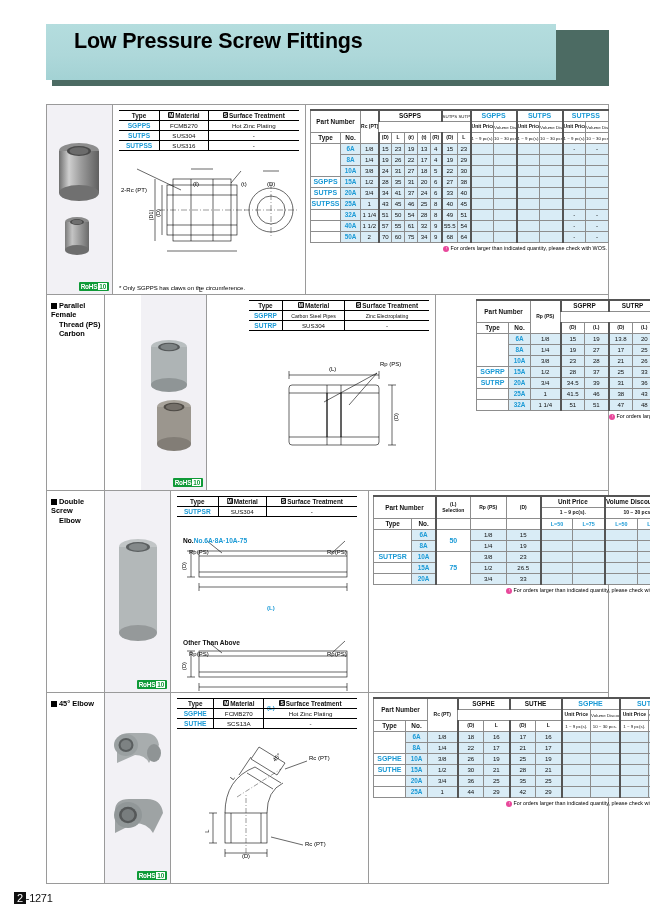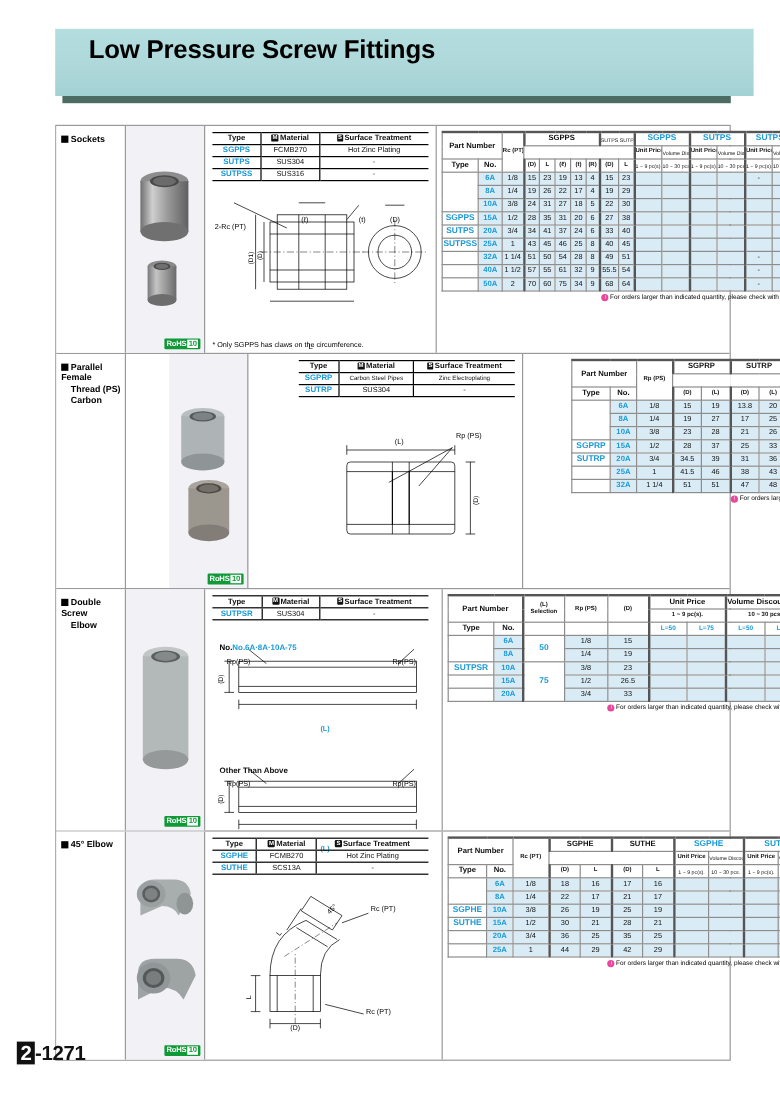--- a/index.html
+++ b/index.html
@@ -13,21 +13,21 @@
     overflow:hidden;
   }
 
   
   .banner-wrap { position:relative; margin:24px 0 0 46px; width:563px; }
   .banner-shadow{
     position:absolute; left:6px; top:6px; width:557px; height:56px;
     background:#4c6b63;
   }
   .banner{
-    position:relative; width:582px; height:56px;
+    position:relative; width:510px; height:56px;
     background:linear-gradient(180deg,#b4ddde 0%, #aed8da 55%, #a3d2d4 100%);
     padding:5px 0 0 28px;
   }
   .banner h1{
     margin:0; font-size:21.5px; font-weight:bold; letter-spacing:-0.2px;
     line-height:25px; color:#000;
   }
   .banner h2{
     margin:2px 0 0 0; font-size:11.5px; font-weight:bold; line-height:13px; color:#000;
   }
@@ -126,43 +126,40 @@
     font-size:5.4px; text-align:right; margin-top:1.5px; color:#000;
   }
   .foot-note .bell{
     display:inline-block; width:6px; height:6px; border-radius:50%;
     background:#e8489b; color:#fff; font-size:4.4px; text-align:center;
     line-height:6px; margin-right:1px; vertical-align:0px;
   }
 
   
   .pageno{
-    position:absolute; left:14px; bottom:30px;
-    font-size:17px; font-weight:bold; letter-spacing:-0.3px;
+    position:absolute; left:14px; bottom:14px;
+    font-size:11px; font-weight:normal; letter-spacing:-0.3px;
   }
   .pageno .b{
     background:#111; color:#fff; padding:0px 3px; margin-right:0px;
   }
 </style>
 </head>
 <body>
 
 <div class="banner-wrap">
   <div class="banner-shadow"></div>
   <div class="banner">
     <h1>Low Pressure Screw Fittings</h1>
   </div>
 </div>
 
 <div class="page">
 
   <div class="section" style="height:190px;">
-    <div class="left-col">
-      <div class="sect-title"><span class="sq"></span><span>Sockets</span></div>
-    </div>
     <div class="photo-col">
       <svg width="66" height="189" viewBox="0 0 66 189">
         <defs>
           <linearGradient id="mg1" x1="0" y1="0" x2="1" y2="0">
             <stop offset="0" stop-color="#6f6f6f"></stop>
               <stop offset="0.25" stop-color="#cfcfcf"></stop>
             <stop offset="0.55" stop-color="#9c9c9c"></stop>
               <stop offset="1" stop-color="#5f5f5f"></stop>
           </linearGradient>
           <linearGradient id="mg2" x1="0" y1="0" x2="1" y2="0">

